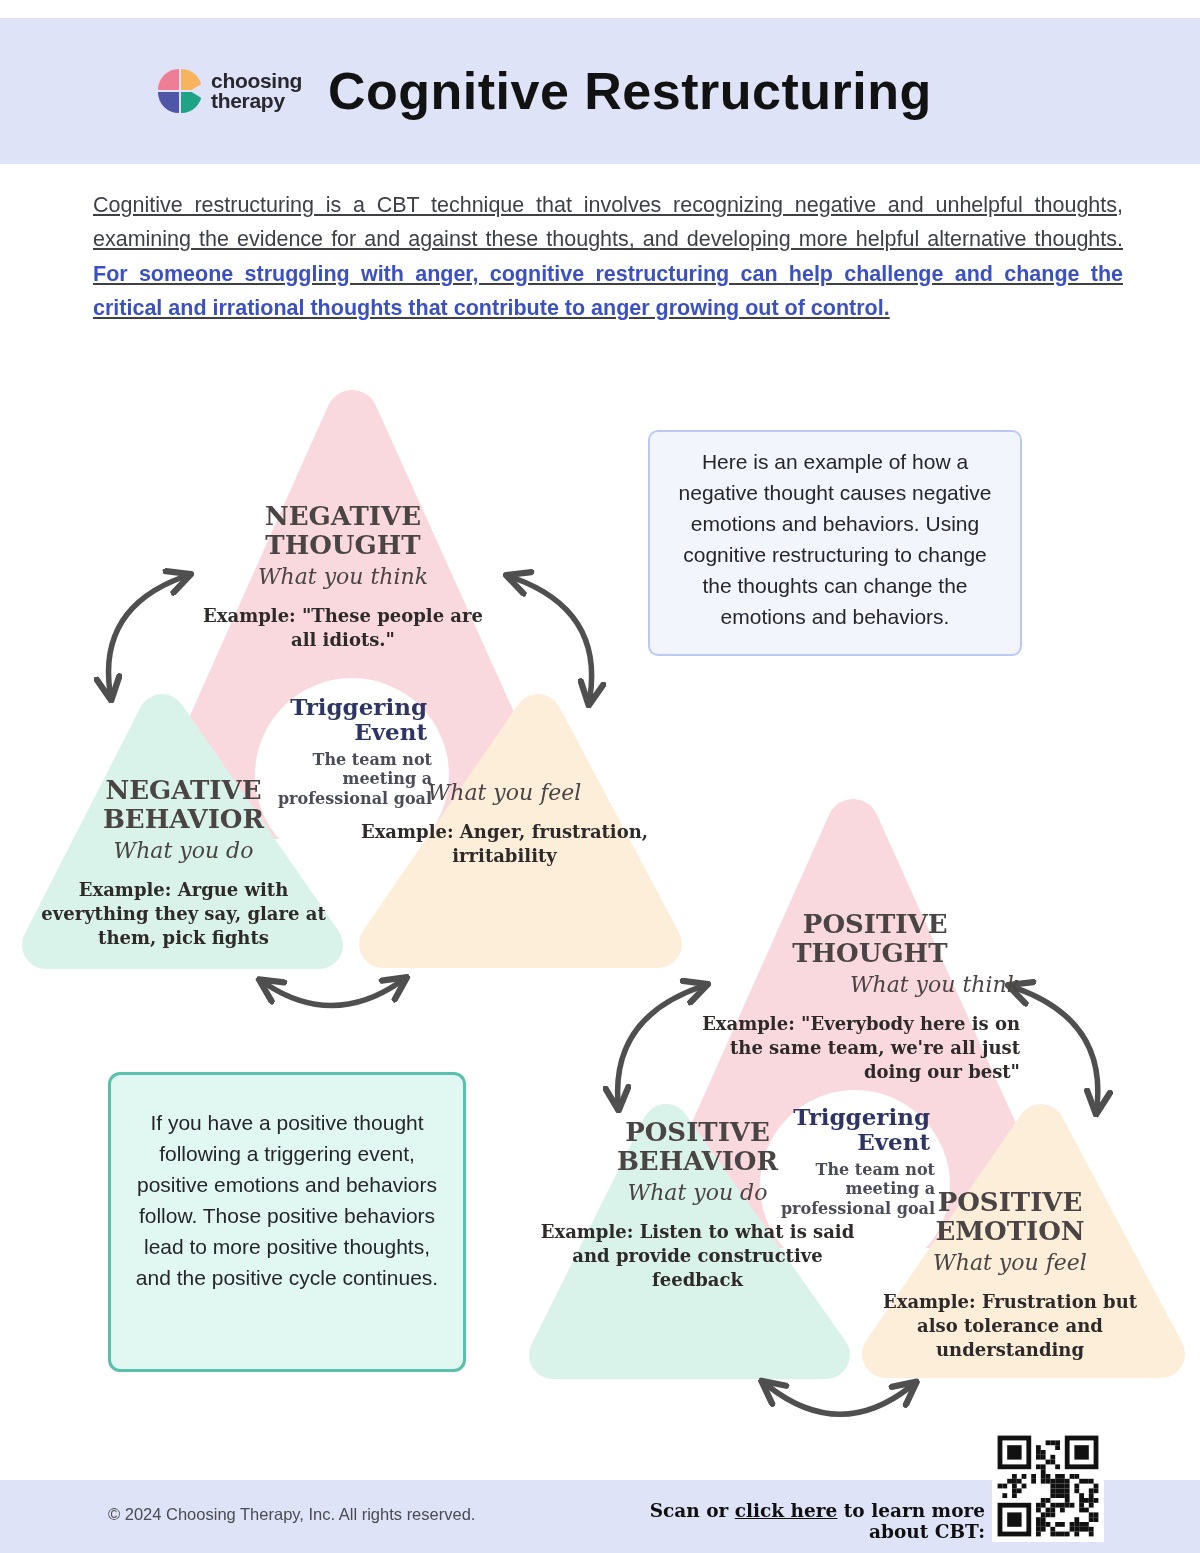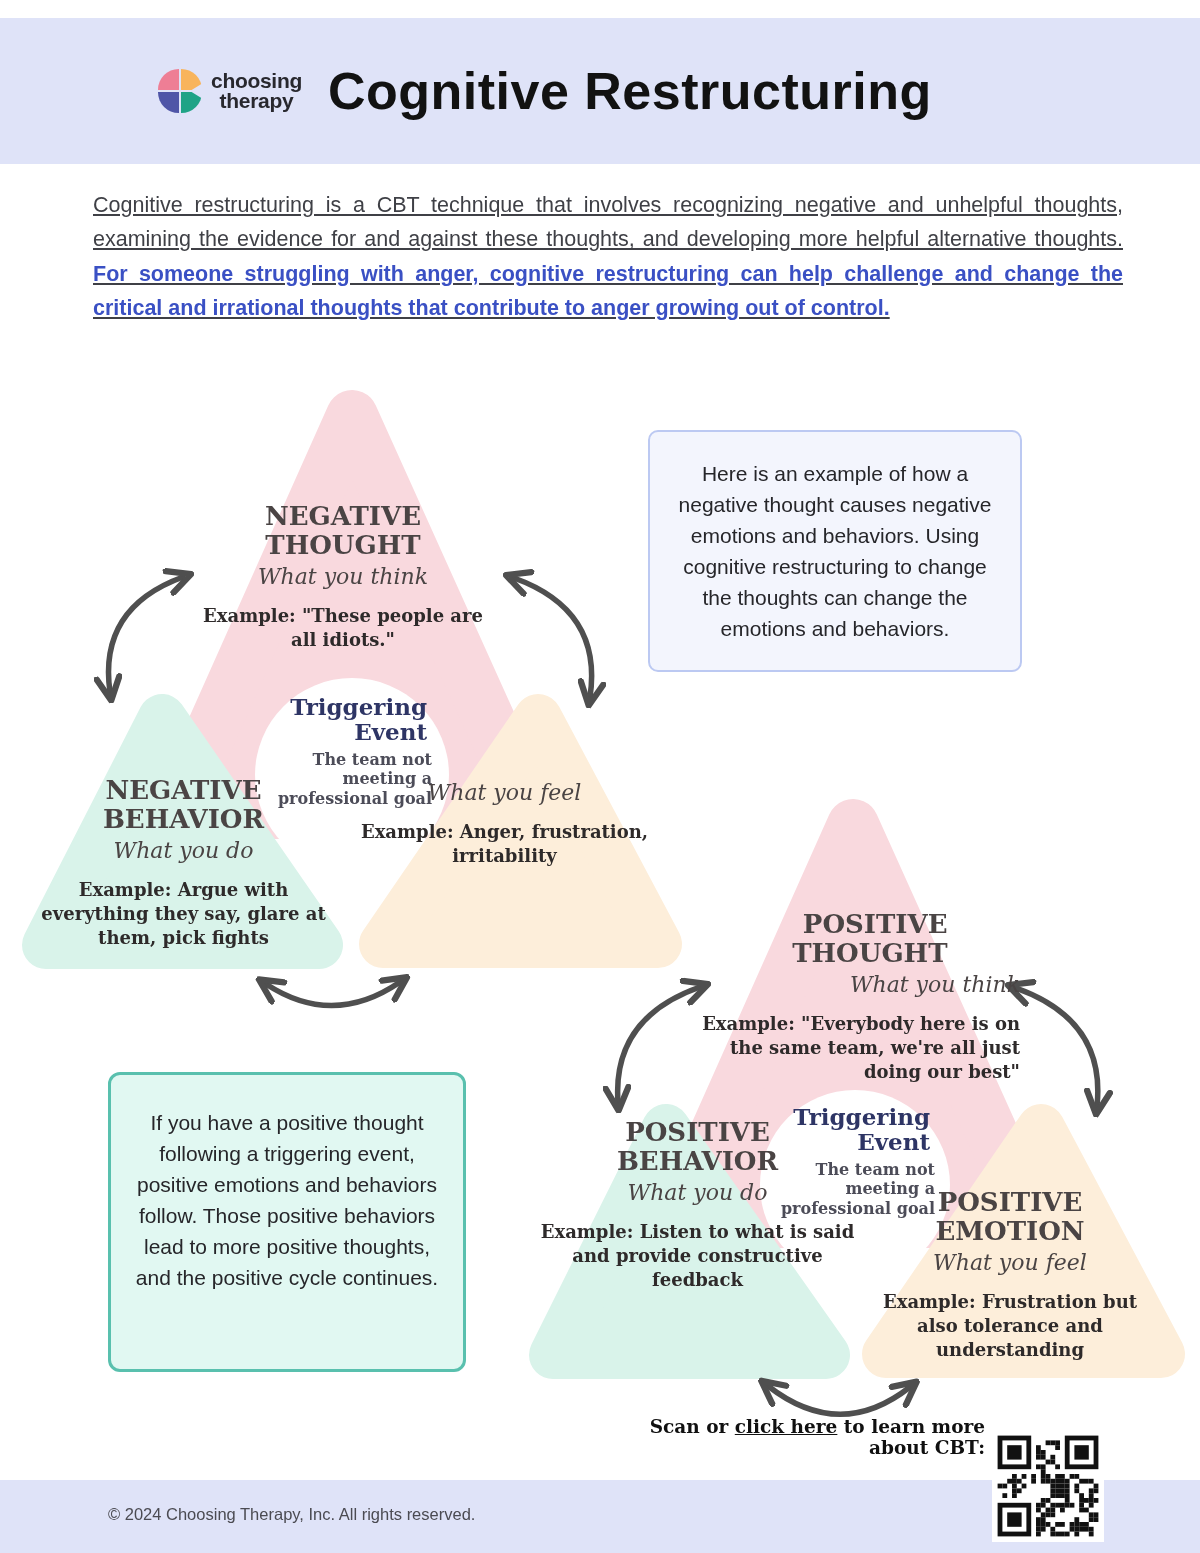--- a/index.html
+++ b/index.html
@@ -1,21 +1,21 @@
 <!DOCTYPE html>
 <html><head>
 <meta charset="utf-8">
 <style>
   html,body{margin:0;padding:0;background:#e9e9ee;}
   .page{position:relative;width:1200px;height:1553px;background:#ffffff;overflow:hidden;
         font-family:"Liberation Sans",sans-serif;}
 
   
   .band{position:absolute;left:0;width:1200px;background:#dfe3f8;}
-  .header-band{top:18px;height:146px;display:flex;align-items:center;padding-left:158px;box-sizing:border-box;text-align:center;}
+  .header-band{top:18px;height:146px;display:flex;align-items:center;padding-left:158px;box-sizing:border-box;}
   .brand{display:flex;align-items:center;gap:9px;}
   .logo-mark{position:relative;display:grid;grid-template-columns:1fr 1fr;grid-template-rows:1fr 1fr;gap:2.5px;width:44px;height:44px;}
   .logo-mark i{display:block;}
   .q1{background:#ee7e95;border-top-left-radius:100%;}
   .q2{background:#f8b45c;border-top-right-radius:100%;}
   .q3{background:#4f55a7;border-bottom-left-radius:100%;}
   .q4{background:#1fa386;border-bottom-right-radius:100%;}
   .notch{position:absolute;right:-1px;top:50%;transform:translateY(-50%);width:13px;height:16px;
          background:#dfe3f8;clip-path:polygon(100% 0,100% 100%,0 50%);}
   .logo-text{display:flex;flex-direction:column;font-size:21px;font-weight:700;color:#28282e;
@@ -36,28 +36,28 @@
   .tri-title{font-size:26px;font-weight:700;line-height:1.12;max-width:185px;margin:0 auto;}
   .tri-sub{font-size:22px;font-style:italic;margin-top:4px;}
   .tri-example{font-size:18px;font-weight:700;line-height:1.32;color:#2e2a2a;margin-top:15px;}
   .trig-label{position:absolute;text-align:right;font-family:"DejaVu Serif",serif;}
   .trig-title{font-size:23px;font-weight:700;line-height:1.1;color:#2e3565;max-width:150px;margin:0 auto;}
   .trig-desc{font-size:16px;font-weight:700;line-height:1.22;color:#4c4c58;max-width:160px;margin:5px auto 0;}
 
   
   .callout{position:absolute;box-sizing:border-box;text-align:center;font-size:21px;line-height:1.48;color:#26262a;}
   .callout-negative{left:648px;top:430px;width:374px;min-height:226px;background:#f3f5fd;
-                    border:2px solid #bcc9f2;border-radius:10px;padding:26px 18px;}
+                    border:2px solid #bcc9f2;border-radius:10px;padding:14px 18px;}
   .callout-positive{left:108px;top:1072px;width:358px;min-height:300px;background:#e1f8f2;
                     border:3px solid #59c0ae;border-radius:12px;padding:32px 14px;}
 
   
   .footer-band{top:1480px;height:73px;}
   .copyright{position:absolute;left:108px;top:1505px;font-size:16.5px;color:#4b4b52;}
-  .scan-line{position:absolute;left:620px;top:1416px;width:365px;text-align:right;
+  .scan-line{position:absolute;left:620px;top:1500px;width:365px;text-align:right;
              font-family:"DejaVu Serif",serif;font-size:18.5px;font-weight:700;color:#101010;}
   .scan-link{text-decoration:underline;cursor:pointer;}
   .qr{position:absolute;left:992px;top:1430px;}
 </style>
 </head>
 <body>
 
 <div class="page">
 
   <header class="band header-band">

